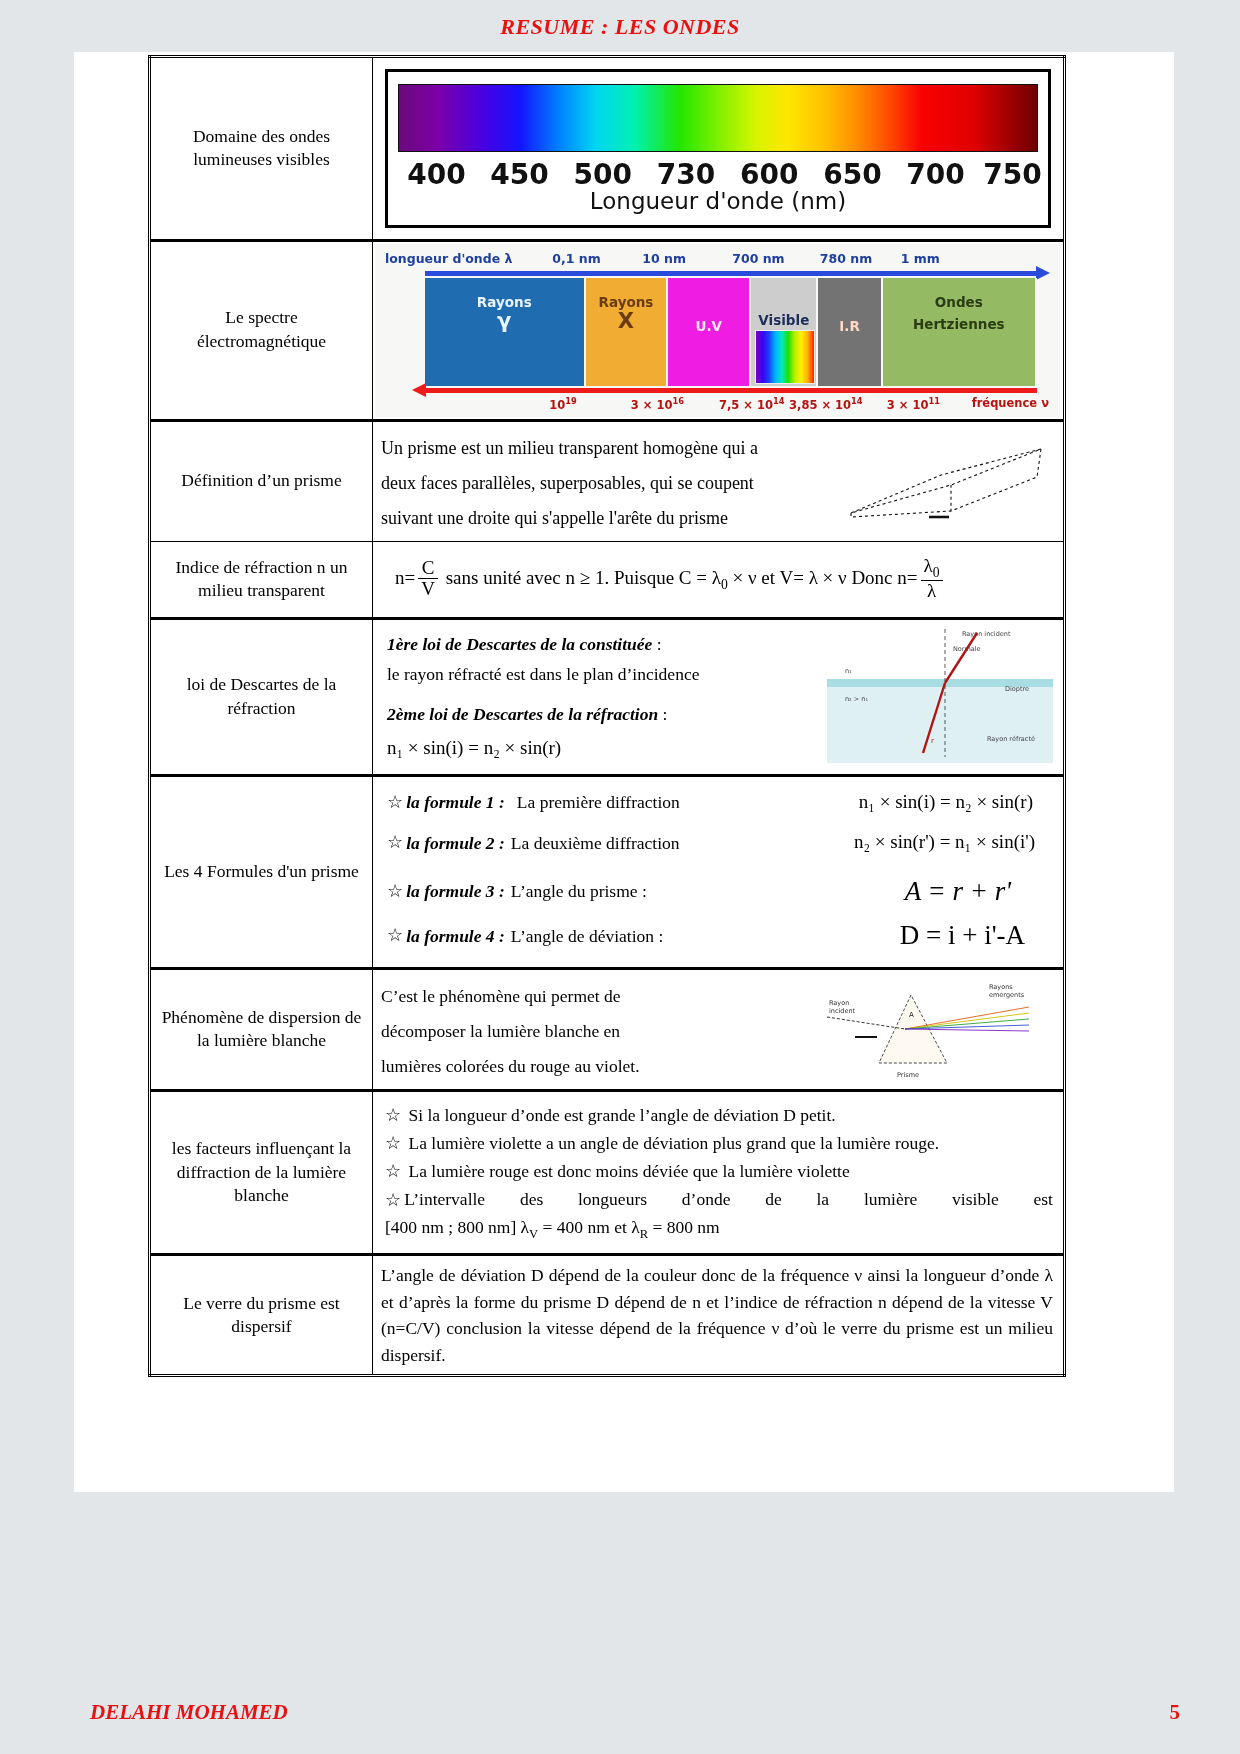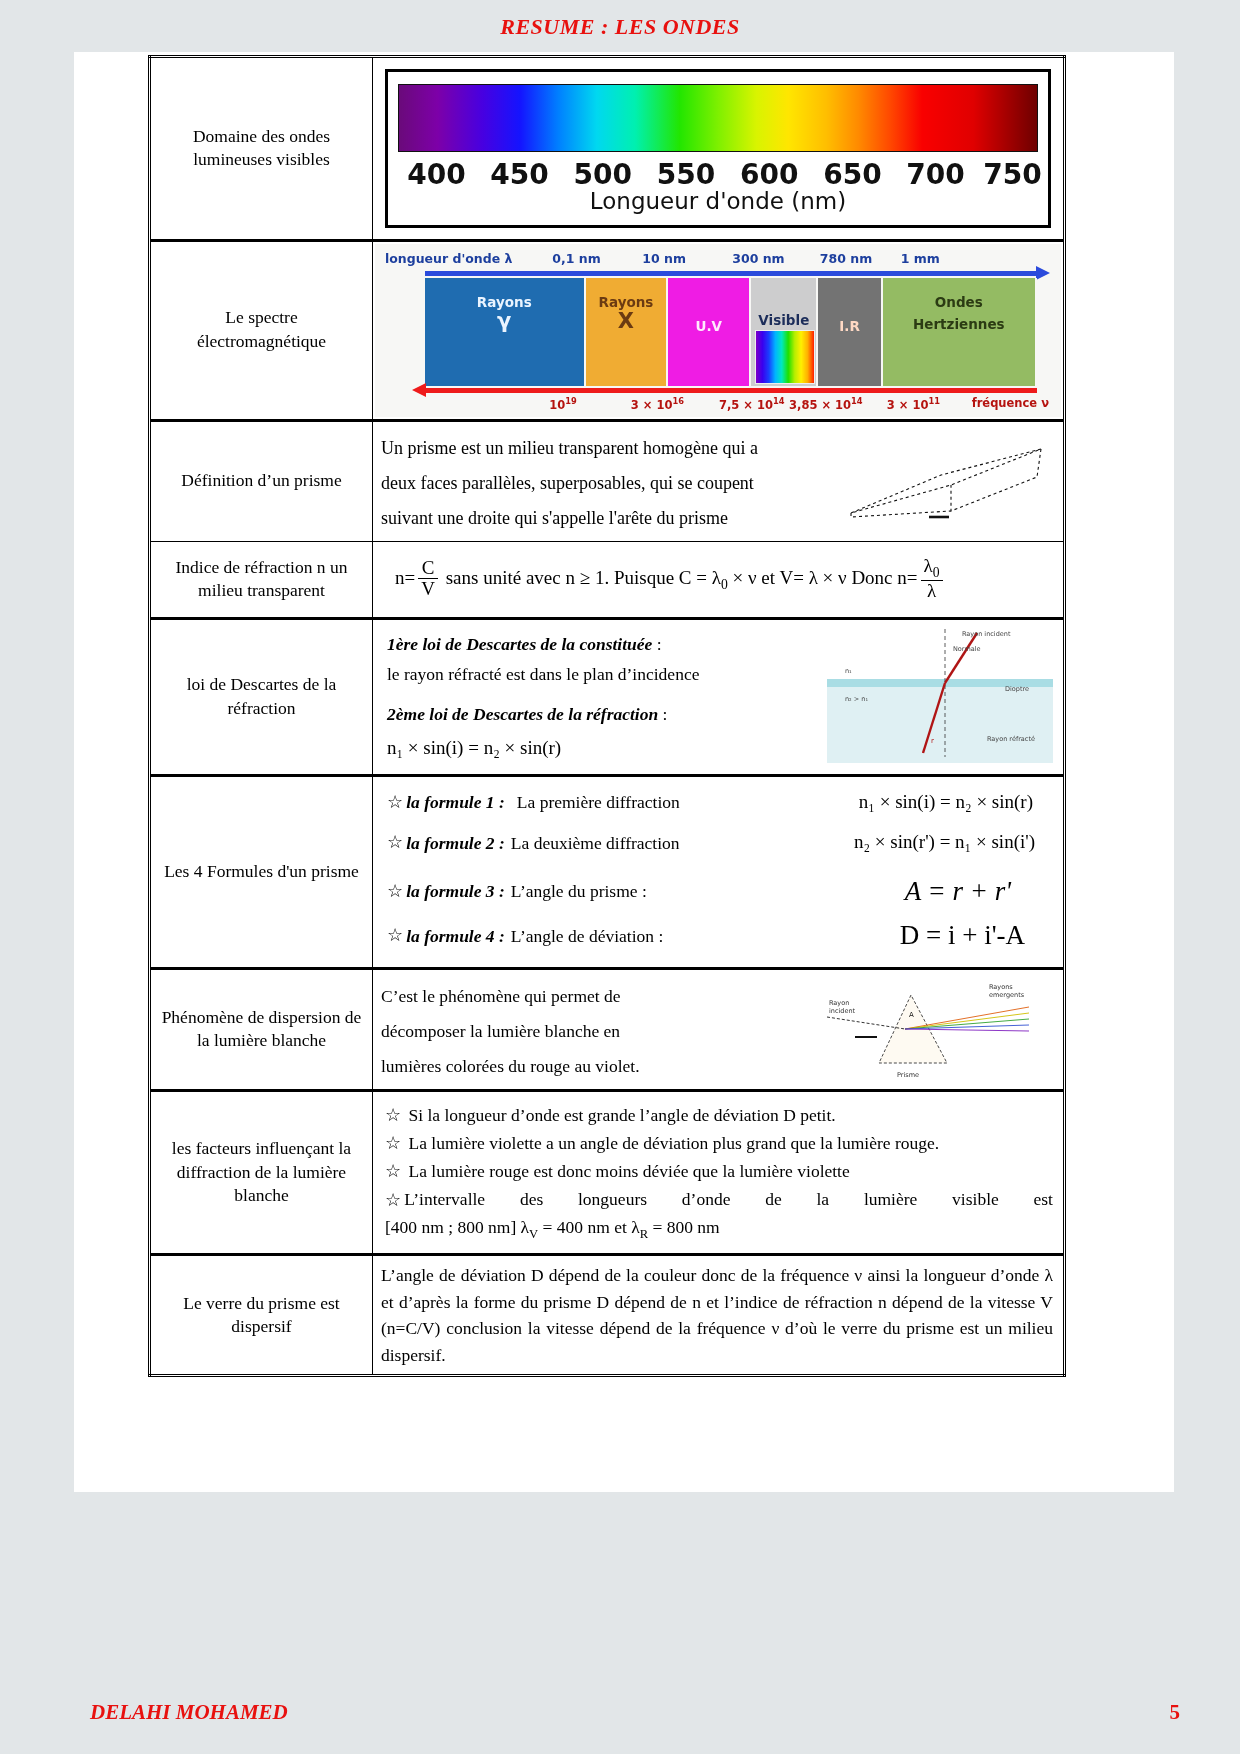--- a/index.html
+++ b/index.html
@@ -313,40 +313,40 @@
 
   <tr>
     <td class="col-label">Domaine des ondes lumineuses visibles</td>
     <td class="col-content">
       <div class="spectrum-figure">
         <div class="spectrum-bar"></div>
         <div class="spectrum-ticks">
           <span style="left:6%">400</span>
           <span style="left:19%">450</span>
           <span style="left:32%">500</span>
-          <span style="left:45%">550</span>
+          <span style="left:45%">730</span>
           <span style="left:58%">600</span>
           <span style="left:71%">650</span>
           <span style="left:84%">700</span>
           <span style="left:96%">750</span>
         </div>
         <div class="spectrum-caption">Longueur d'onde (nm)</div>
       </div>
     </td>
   </tr>
 
   <tr class="thickrow">
     <td class="col-label">Le spectre électromagnétique</td>
     <td class="col-content" style="padding:0 !important">
       <div class="em-figure">
         <div class="em-toprow">
           <span class="lam">longueur d'onde λ</span>
           <span class="mark" style="left:29%">0,1 nm</span>
           <span class="mark" style="left:42%">10 nm</span>
-          <span class="mark" style="left:56%">300 nm</span>
+          <span class="mark" style="left:56%">700 nm</span>
           <span class="mark" style="left:69%">780 nm</span>
           <span class="mark" style="left:80%">1 mm</span>
         </div>
         <div class="em-arrowline"></div>
         <div class="em-bands">
           <div class="em-band b-gamma">
             <span class="bl">Rayons</span>
             <span class="bl bg-sym">γ</span>
           </div>
           <div class="em-band b-x">

